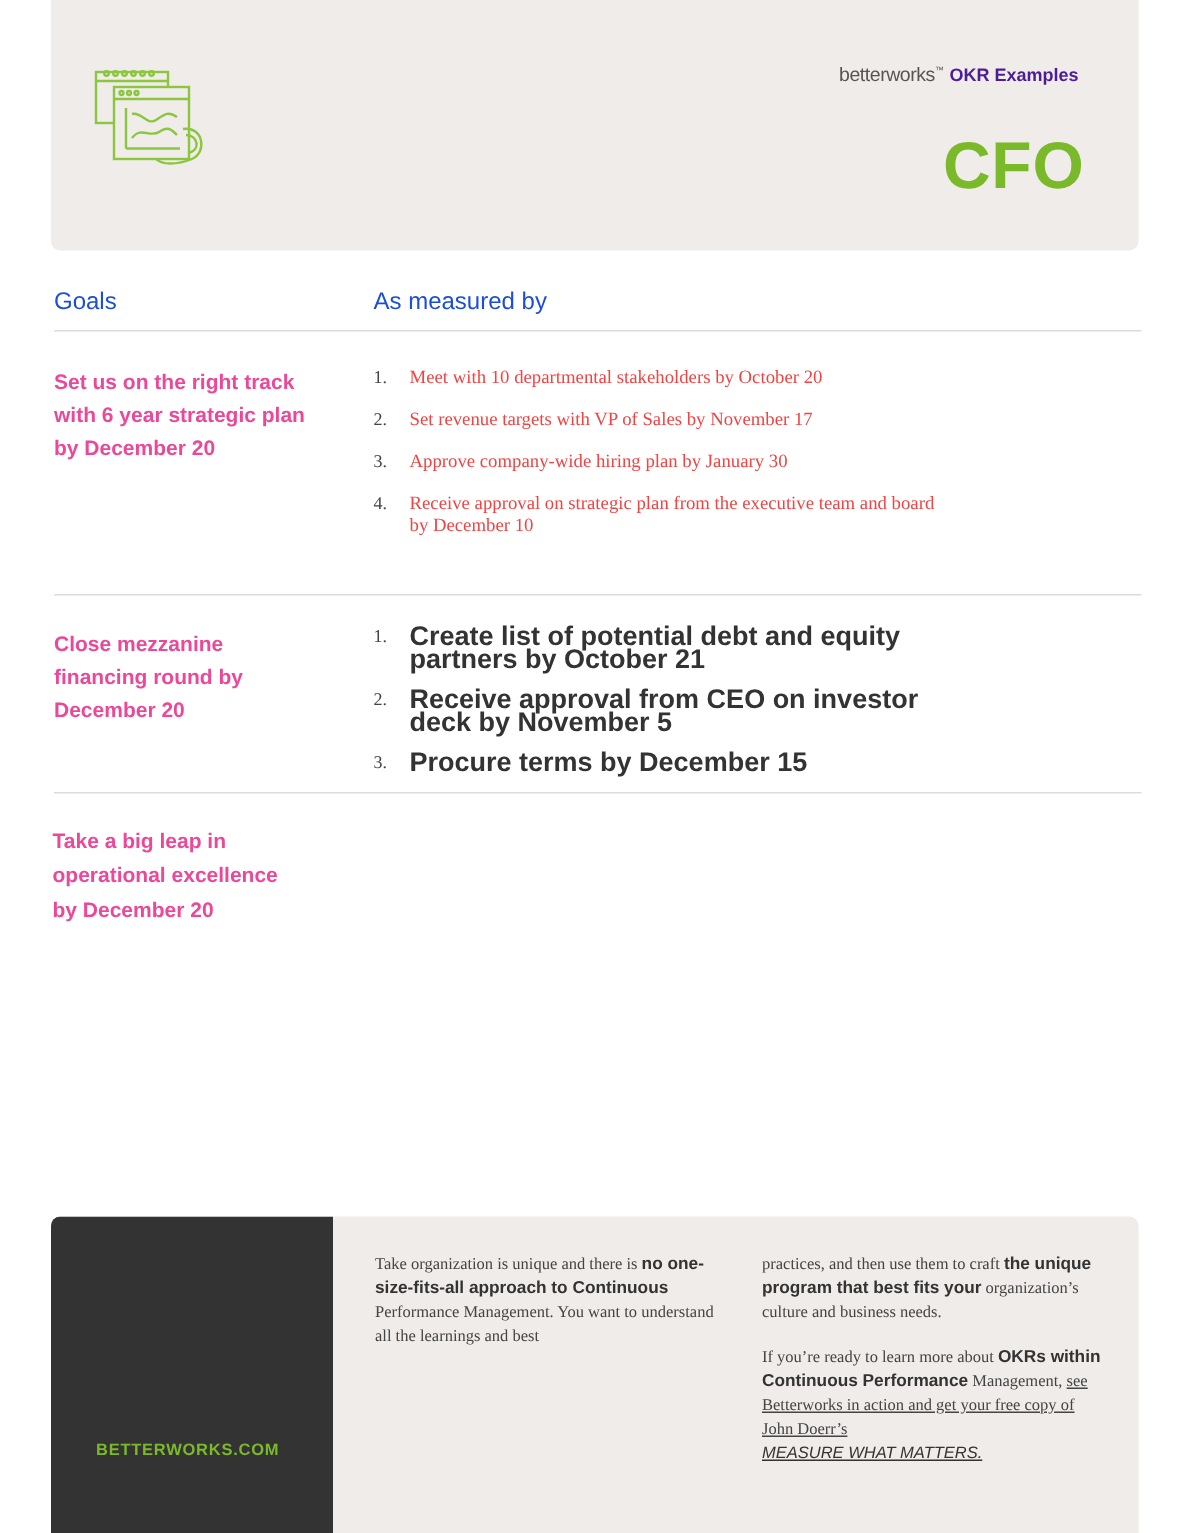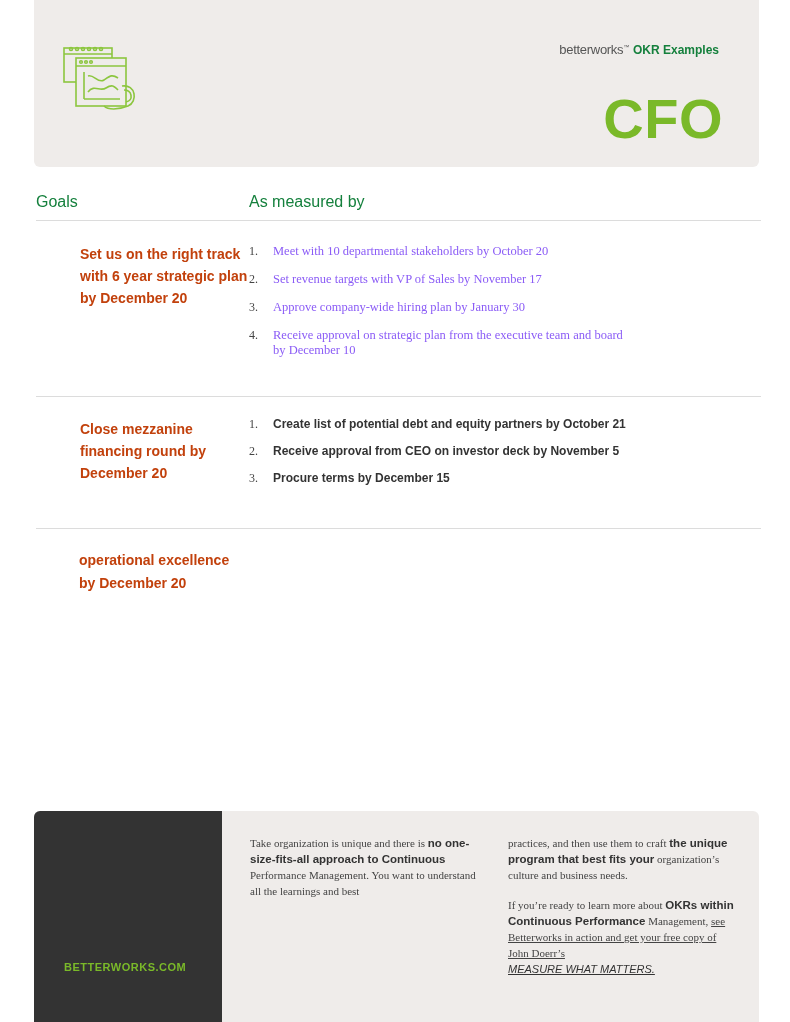--- a/index.html
+++ b/index.html
@@ -12,46 +12,46 @@
     }
     .logo-icon { position: absolute; left: 28px; top: 44px; width: 80px; height: 70px; }
     .brand-line {
       position: absolute; right: 40px; top: 42px; display: flex; align-items: baseline; gap: 4px;
     }
     .brand-word {
       font-family: "Liberation Sans", sans-serif; font-size: 13px; color: #555; font-weight: 300;
       letter-spacing: -0.3px;
     }
     .brand-word sup { font-size: 6px; }
-    .brand-title { font-size: 12px; font-weight: bold; color: #15803d; }
+    .brand-title { font-size: 12px; font-weight: bold; color: #4c1d95; }
     .role-title {
       position: absolute; right: 36px; top: 86px;
-      font-size: 56px; font-weight: bold; color: #7ab929; letter-spacing: 0.5px;
+      font-size: 44px; font-weight: bold; color: #7ab929; letter-spacing: 0.5px;
     }
 
     .col-head {
-      position: absolute; top: 193px; font-size: 16px; color: #15803d;
+      position: absolute; top: 193px; font-size: 16px; color: #1d4ed8;
     }
     .col-head.goals { left: 36px; }
     .col-head.measured { left: 249px; }
 
     .divider { position: absolute; left: 36px; width: 725px; height: 1px; background: #dcdcdc; }
 
     .goal-title {
       position: absolute; left: 36px; width: 190px;
-      font-size: 14px; font-weight: bold; color: #c2410c; line-height: 22px; margin-left: 44px;
+      font-size: 14px; font-weight: bold; color: #ec4899; line-height: 22px;
     }
 
     .kr-list { position: absolute; left: 249px; width: 380px; list-style: none; }
     .kr-item { display: flex; }
     .kr-num { width: 24px; flex: none; font-family: "Liberation Serif", serif; font-size: 12px; color: #444; }
-    .kr-text { font-family: "Liberation Serif", serif; font-size: 12.5px; color: #8b5cf6; line-height: 15px; }
+    .kr-text { font-family: "Liberation Serif", serif; font-size: 12.5px; color: #ef4444; line-height: 15px; }
     .kr-list.serif .kr-item { margin-bottom: 13px; }
     .kr-list.bold .kr-item { margin-bottom: 12px; }
-    .kr-list.bold .kr-text { font-family: "Liberation Sans", sans-serif; font-weight: bold; font-size: 12px; color: #333; }
+    .kr-list.bold .kr-text { font-family: "Liberation Sans", sans-serif; font-weight: bold; font-size: 18px; color: #333; }
 
     .footer {
       position: absolute; left: 34px; top: 811px; width: 725px; height: 211px;
       background: #efecea; border-radius: 6px 6px 0 0; overflow: hidden;
     }
     .footer-dark {
       position: absolute; left: 0; top: 0; width: 188px; height: 211px; background: #333333;
     }
     .footer-site {
       position: absolute; left: 30px; top: 150px;
@@ -145,20 +145,21 @@
     <span class="kr-text">Receive approval from CEO on investor deck by November 5</span>
   </li>
   <li class="kr-item">
     <span class="kr-num">3.</span>
     <span class="kr-text">Procure terms by December 15</span>
   </li>
 </ol>
 <div class="divider" style="top:528px;"></div>
 
 <div class="goal-title" style="top:549px; left:35px; line-height:23px;">
+  <div>Take a big leap in</div>
   <div>operational excellence</div>
   <div>by December 20</div>
 </div>
 
 <div class="footer">
   <div class="footer-dark">
     <div class="footer-site">BETTERWORKS.COM</div>
   </div>
 
   <div class="footer-col left">

